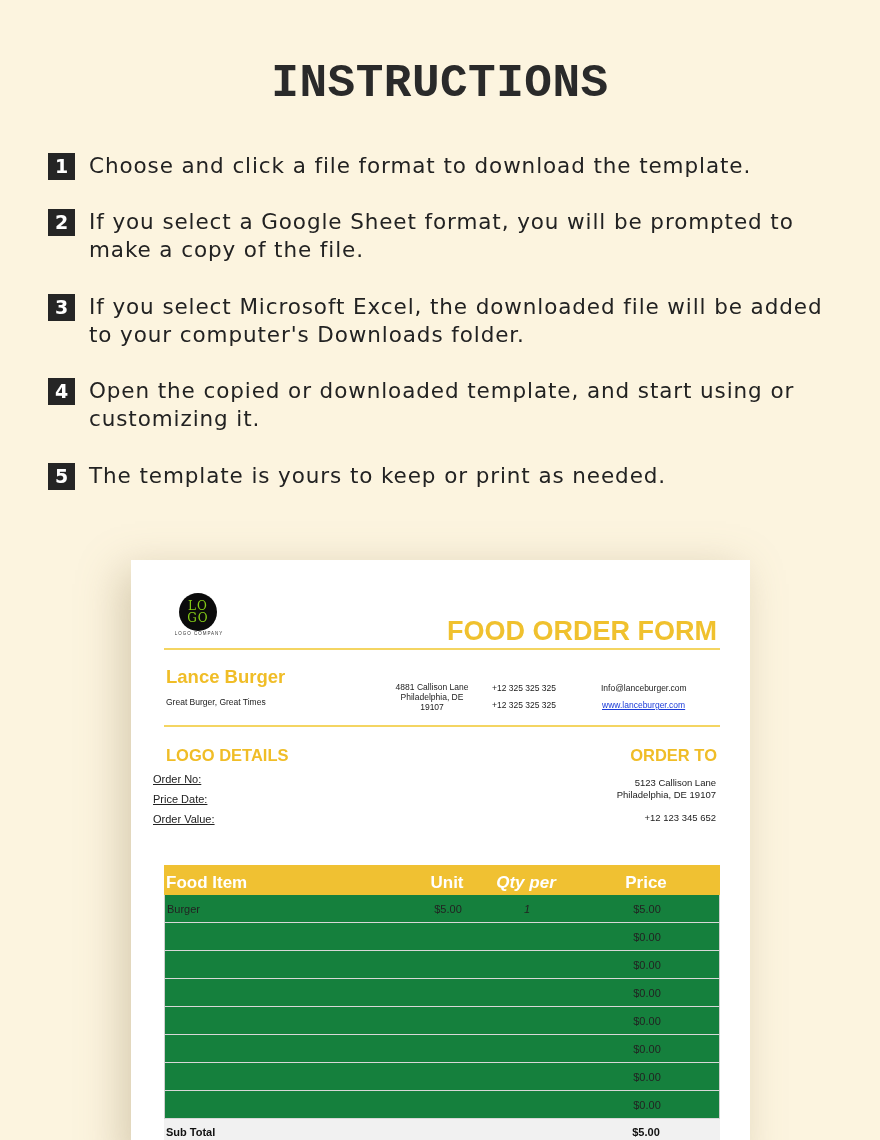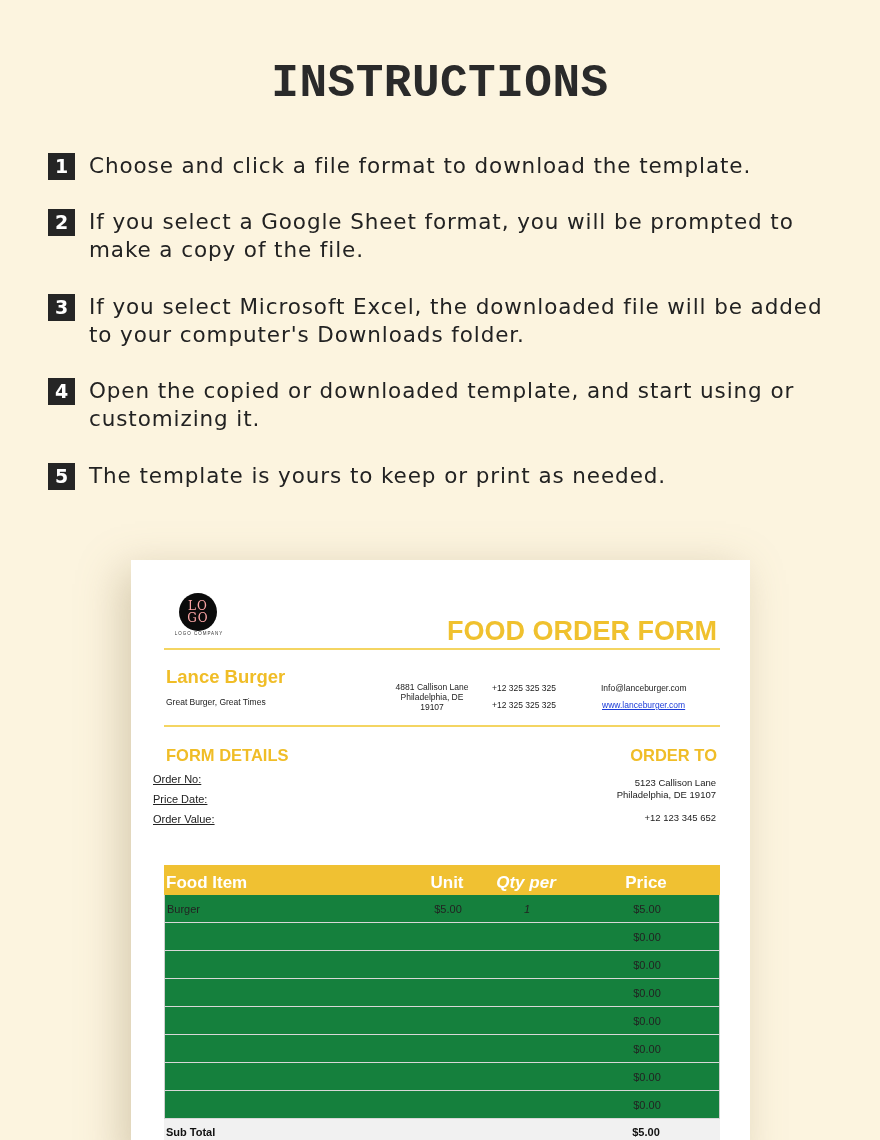--- a/index.html
+++ b/index.html
@@ -32,21 +32,21 @@
     color: #222; width: 760px;
   }
 
   .card {
     position: absolute; left: 131px; top: 560px; width: 619px; height: 600px;
     background: #ffffff;
     box-shadow: -10px 10px 40px rgba(150,130,90,0.35);
   }
   .logo {
     position: absolute; left: 48px; top: 33px; width: 38px; height: 38px;
-    border-radius: 50%; background: #0b0b0b; color: #fca5a5;
+    border-radius: 50%; background: #0b0b0b; color: #84cc16;
     font-family: "DejaVu Serif", serif; font-size: 12px; line-height: 12px;
     text-align: center; padding-top: 7px; letter-spacing: 1px;
   }
   .logo-sub {
     position: absolute; left: 40px; top: 71px; width: 56px;
     font-size: 4.5px; letter-spacing: 1px; color: #333; text-align: center;
   }
   .form-title {
     position: absolute; right: 33px; top: 56px;
     font-weight: bold; font-size: 27px; color: #f0c12e;
@@ -139,21 +139,21 @@
     <div>Philadelphia, DE</div>
     <div>19107</div>
   </div>
   <div class="contact" style="left:361px; top:123px;">+12 325 325 325</div>
   <div class="contact" style="left:361px; top:140px;">+12 325 325 325</div>
   <div class="contact" style="left:470px; top:123px;">Info@lanceburger.com</div>
   <div class="contact link" style="left:471px; top:140px;">www.lanceburger.com</div>
 
   <div class="rule" style="top:165px"></div>
 
-  <div class="sec-title" style="left:35px;">FORM DETAILS</div>
+  <div class="sec-title" style="left:35px;">LOGO DETAILS</div>
   <div class="field-label" style="top:213px;">Order No:</div>
   <div class="field-label" style="top:233px;">Price Date:</div>
   <div class="field-label" style="top:253px;">Order Value:</div>
 
   <div class="sec-title" style="right:33px;">ORDER TO</div>
   <div class="order-to" style="top:217px;">
     <div>5123  Callison Lane</div>
     <div>Philadelphia, DE 19107</div>
   </div>
   <div class="order-to" style="top:252px;">+12 123 345 652</div>

